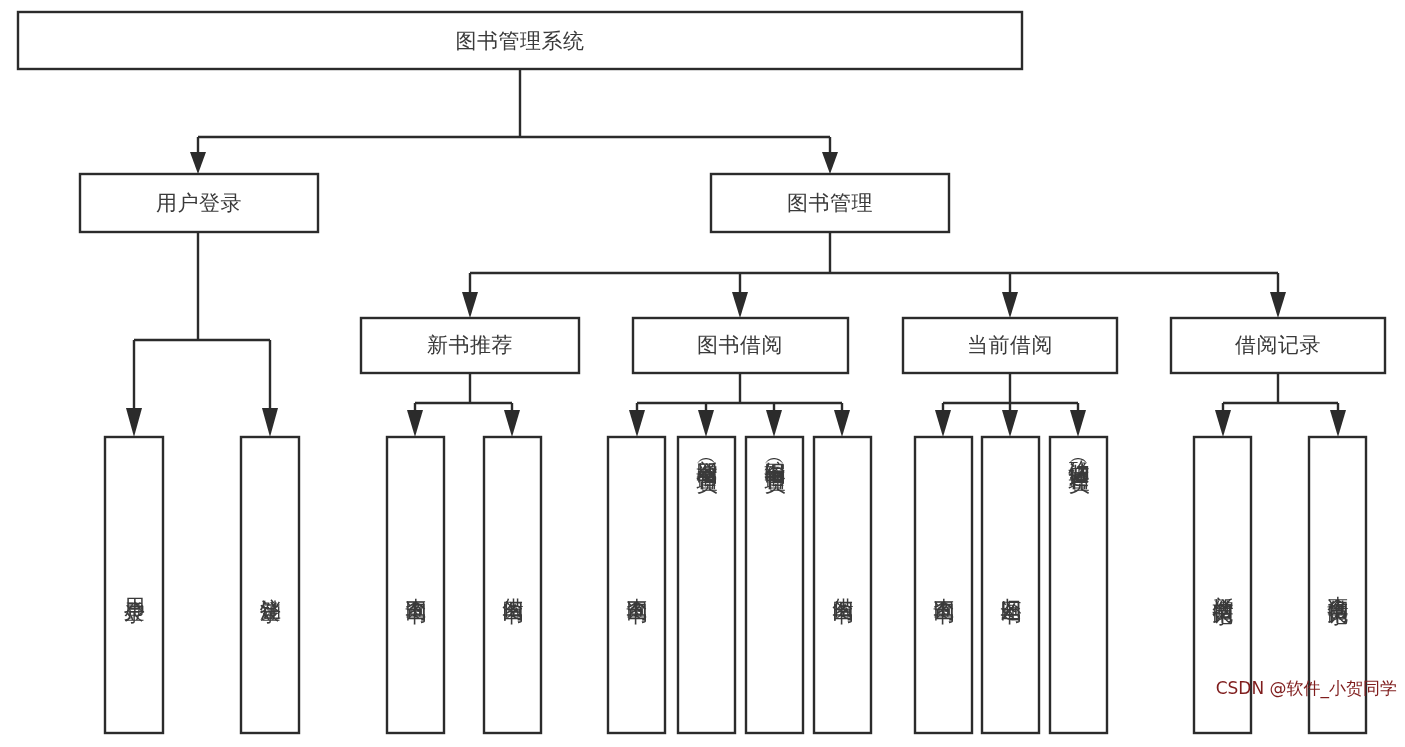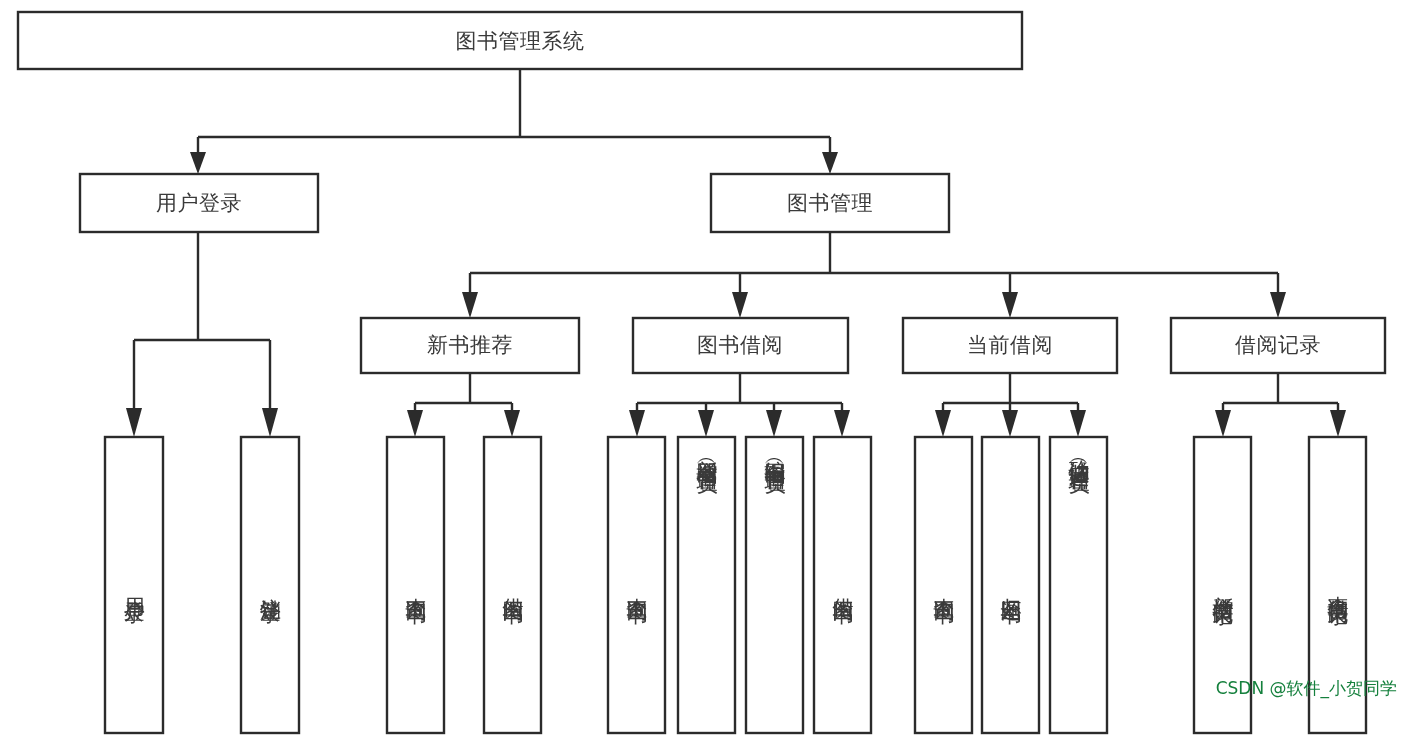--- a/index.html
+++ b/index.html
@@ -70,21 +70,21 @@
     letter-spacing: 2px;
     white-space: nowrap;
     text-align: center;
   }
   .watermark {
     position: absolute;
     right: 8px;
     bottom: 6px;
     font-family: "DejaVu Sans", "Liberation Sans", sans-serif;
     font-size: 17px;
-    color: #15803d;
+    color: #7f1d1d;
     white-space: nowrap;
     user-select: none;
   }
 </style>
 </head>
 <body>
 
 <div id="diagram-root">
 
   <svg class="flow" viewBox="0 0 1405 747" xmlns="http://www.w3.org/2000/svg">

